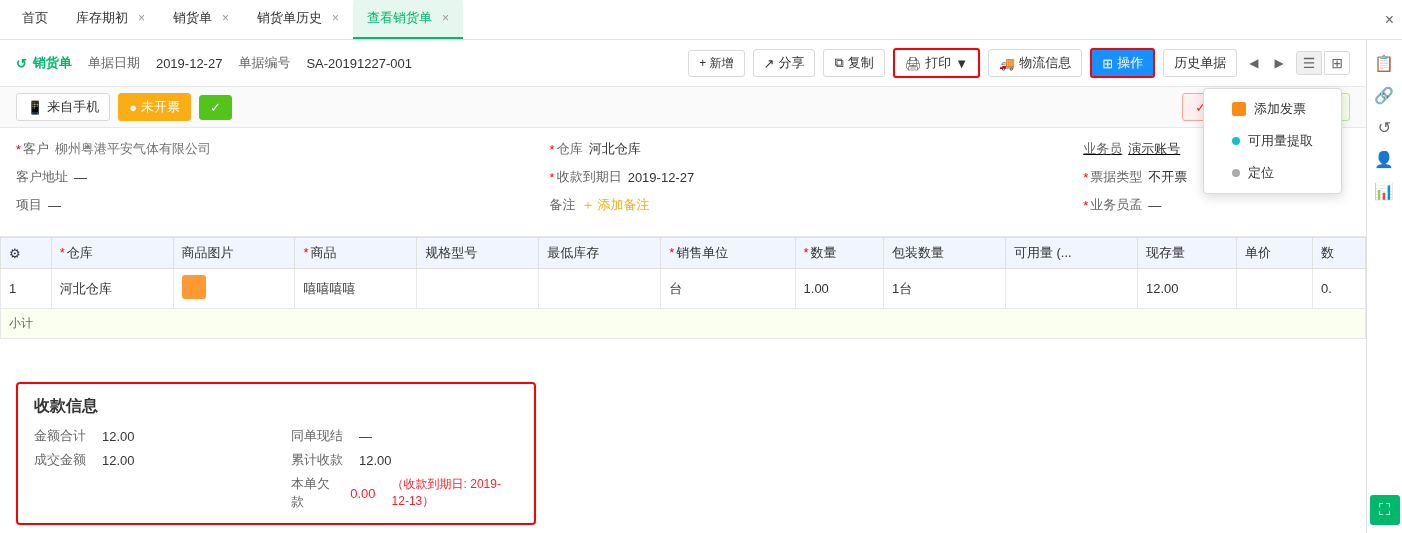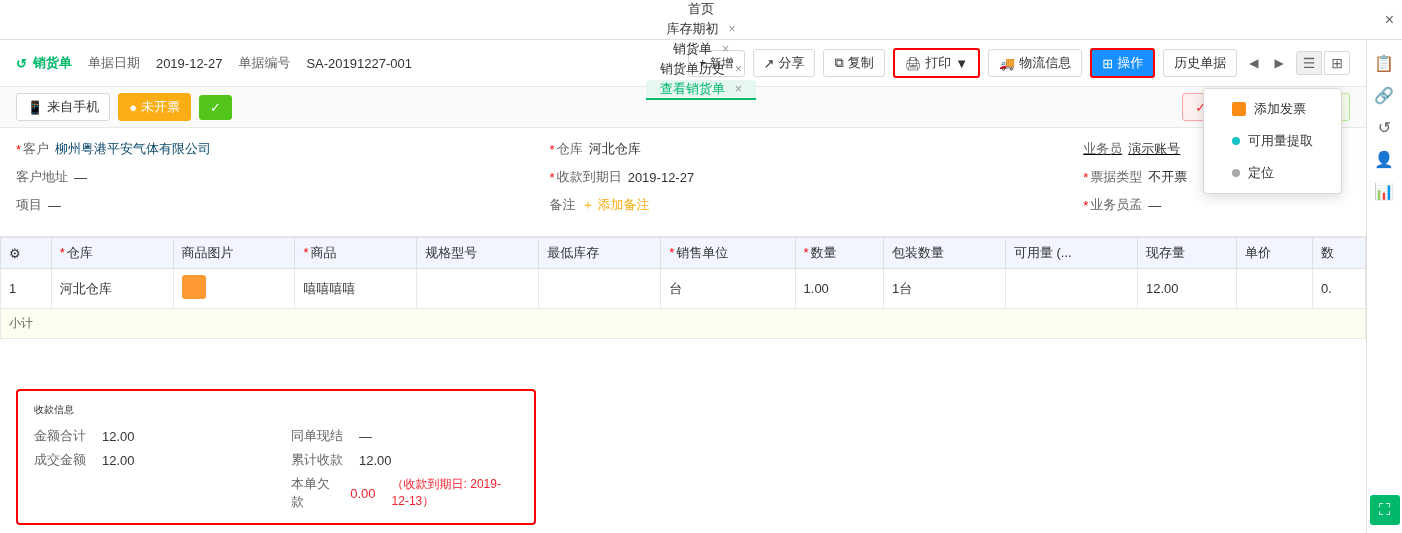--- a/index.html
+++ b/index.html
@@ -1,23 +1,22 @@
 <!DOCTYPE html>
 <html><head>
   <meta charset="utf-8">
   <style>
     * { box-sizing: border-box; margin: 0; padding: 0; font-family: 'Microsoft YaHei', Arial, sans-serif; font-size: 13px; }
     body { background: #f0f2f5; overflow: hidden; }
     
     
     .tab-bar {
-      display: flex; align-items: center; background: #fff;
+      display: flex; align-items: flex-end; background: #fff;
       border-bottom: 1px solid #e0e0e0; height: 40px; padding: 0 8px;
       position: relative;
-      flex-direction: column;
     }
     .tab-item {
       display: flex; align-items: center; padding: 0 14px; height: 40px;
       cursor: pointer; color: #333; border-bottom: 2px solid transparent;
       white-space: nowrap; gap: 6px;
     }
     .tab-item.active {
       background: #e6f7f0; color: #00b96b; border-bottom: 2px solid #00b96b;
     }
     .tab-item .close-x { color: #999; font-size: 12px; cursor: pointer; margin-left: 4px; }
@@ -69,21 +68,21 @@
     
     .form-area {
       padding: 12px 16px; display: flex; flex-wrap: wrap; gap: 0;
       border-bottom: 1px solid #e8e8e8;
     }
     .form-row { display: flex; width: 100%; margin-bottom: 10px; align-items: center; }
     .form-field { display: flex; align-items: center; flex: 1; min-width: 200px; }
     .form-label { color: #666; white-space: nowrap; margin-right: 6px; }
     .required-star { color: red; margin-right: 2px; }
     .form-value { color: #333; }
-    .form-value.link { color: #0c4a6e; cursor: pointer; }
+    .form-value.link { color: #737373; cursor: pointer; }
     .add-note { color: #faad14; cursor: pointer; display: flex; align-items: center; gap: 3px; }
 
     
     .table-container { flex: 1; overflow: auto; }
     .data-table { width: 100%; border-collapse: collapse; font-size: 12px; }
     .data-table th {
       background: #f0f5ff; border: 1px solid #e0e0e0; padding: 6px 8px;
       text-align: left; white-space: nowrap; color: #333; font-weight: normal;
     }
     .data-table th .required-star { color: red; }
@@ -91,21 +90,21 @@
       border: 1px solid #e8e8e8; padding: 6px 8px; white-space: nowrap; color: #333;
     }
     .subtotal-row td { background: #fafff0; color: #666; font-size: 12px; }
     .product-img { width: 24px; height: 24px; background: #ff9933; border-radius: 3px; display: inline-block; }
 
     
     .payment-box {
       border: 2px solid red; margin: 8px 16px; padding: 12px 16px;
       border-radius: 4px; background: #fff; max-width: 520px;
     }
-    .payment-title { font-weight: normal; font-size: 10px; margin-bottom: 10px; color: #333; }
+    .payment-title { font-weight: bold; font-size: 16px; margin-bottom: 10px; color: #333; }
     .payment-grid { display: grid; grid-template-columns: 1fr 1fr; gap: 6px 30px; }
     .payment-item { display: flex; align-items: center; gap: 16px; }
     .payment-label { color: #666; }
     .payment-value { color: #333; }
     .payment-value.red { color: #f5222d; }
 
     
     .right-sidebar {
       position: absolute; right: 0; top: 40px; width: 36px;
       background: #fff; border-left: 1px solid #e0e0e0;

